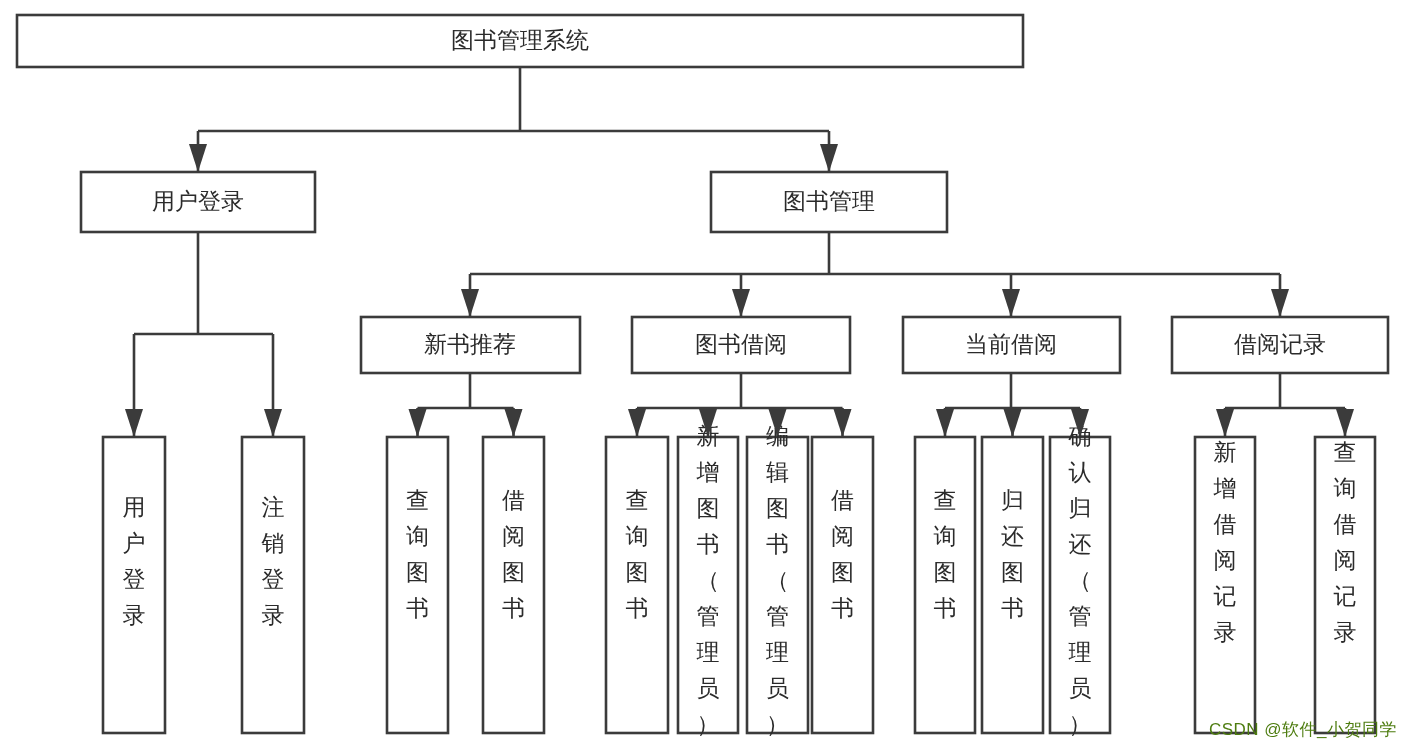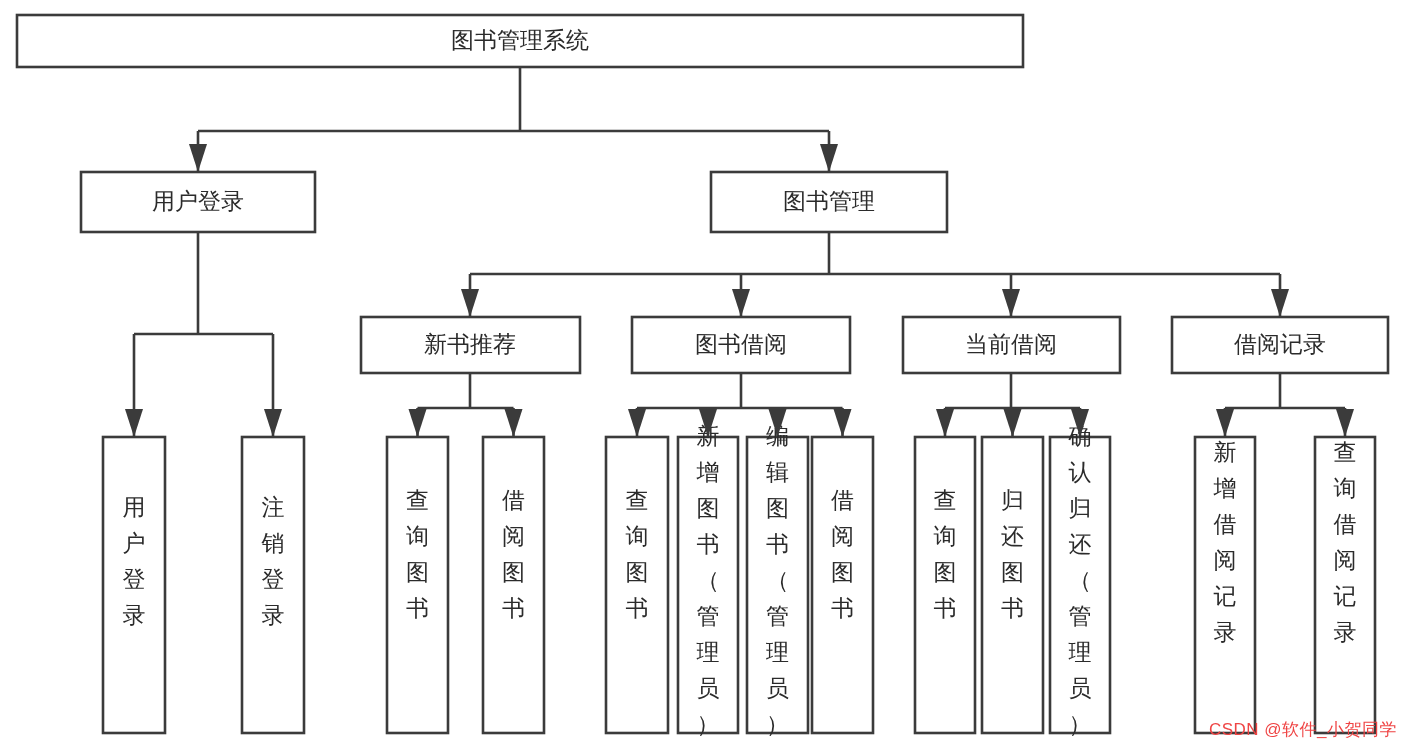--- a/index.html
+++ b/index.html
@@ -52,21 +52,21 @@
   .arrow-head {
     fill: #3b3b3b;
     stroke: none;
   }
   .watermark {
     position: absolute;
     right: 8px;
     bottom: 6px;
     font-family: "Liberation Sans", "DejaVu Sans", sans-serif;
     font-size: 17px;
-    color: #ef4444;
+    color: #4d7c0f;
     white-space: nowrap;
     letter-spacing: 0.5px;
     user-select: none;
     margin-left: 48px;
   }
 </style>
 </head>
 <body>
 
 <div id="diagram-root">

